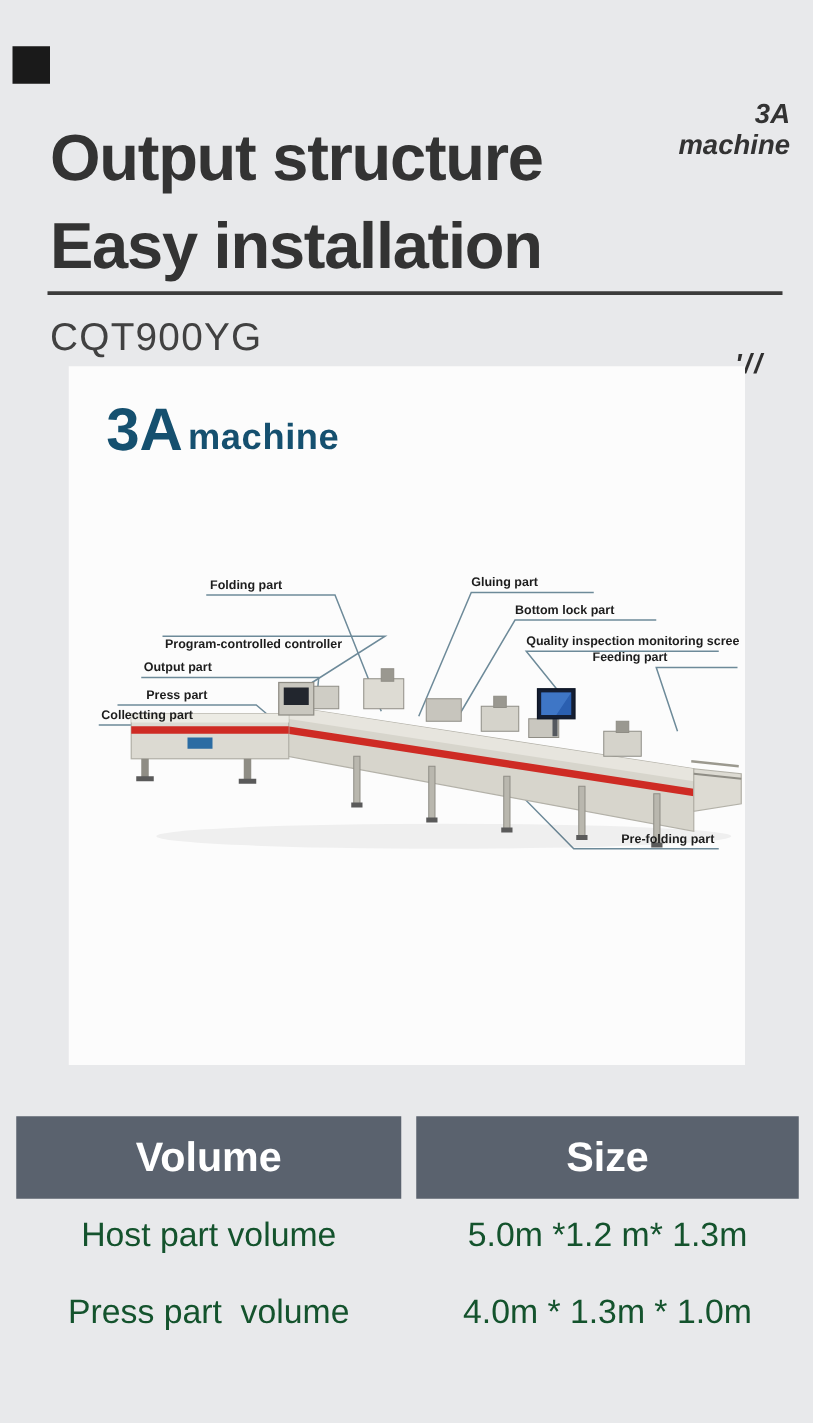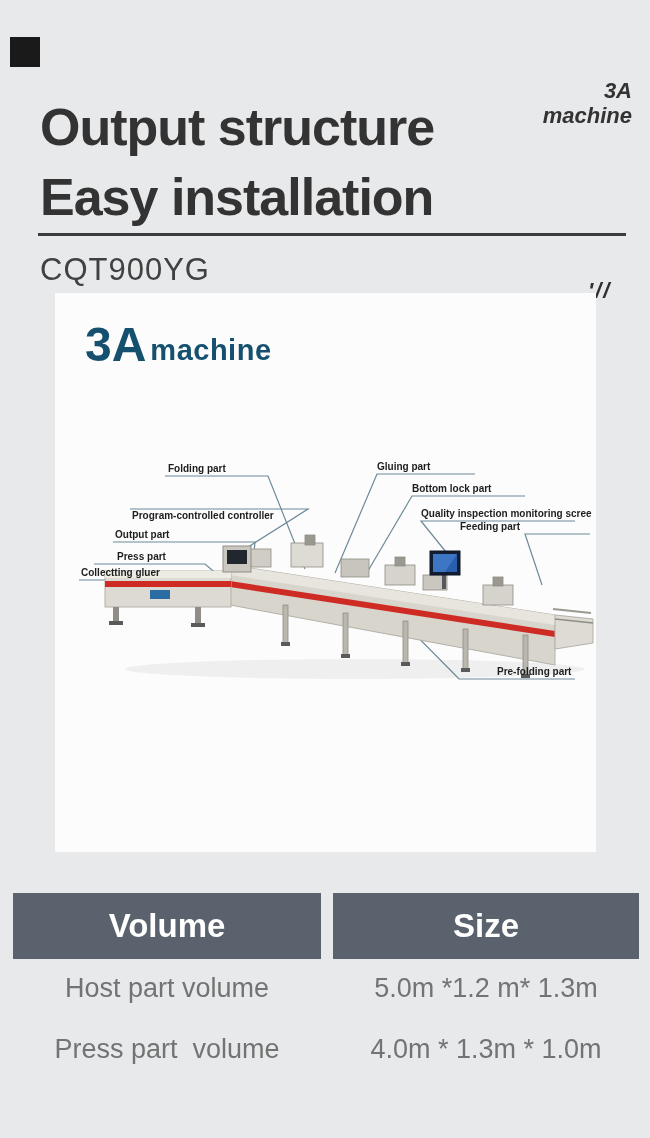--- a/index.html
+++ b/index.html
@@ -67,21 +67,21 @@
   .spec-header {
     position:absolute; height:66px; background:#5a626e;
     display:flex; align-items:center; justify-content:center;
     color:#ffffff; font-size:33px; font-weight:700;
   }
   #hdr-volume { left:13px;  top:893px; width:308px; }
   #hdr-size   { left:333px; top:893px; width:306px; }
   .spec-cell {
     position:absolute; height:34px;
     display:flex; align-items:center; justify-content:center;
-    font-size:27px; font-weight:400; color:#737373; white-space:pre;
+    font-size:27px; font-weight:400; color:#14532d; white-space:pre;
   }
   #r1-name  { left:13px;  top:971px;  width:308px; }
   #r1-value { left:333px; top:971px;  width:306px; }
   #r2-name  { left:13px;  top:1032px; width:308px; }
   #r2-value { left:333px; top:1032px; width:306px; }
 </style>
 </head>
 <body>
 
 <div class="accent-square"></div>
@@ -178,23 +178,23 @@
       <rect x="378" y="241" width="24" height="18" fill="#2a5fb0"></rect>
       <polygon points="378,241 402,241 390,259 378,259" fill="#4d86d6" opacity="0.6"></polygon>
     </svg>
 
     <div class="dg-label" style="left:113px; top:150px;">Folding part</div>
     <div class="dg-label" style="left:322px; top:148px;">Gluing part</div>
     <div class="dg-label" style="left:77px; top:197px;">Program-controlled controller</div>
     <div class="dg-label" style="left:357px; top:170px;">Bottom lock part</div>
     <div class="dg-label" style="left:366px; top:195px;">Quality inspection monitoring scree</div>
     <div class="dg-label" style="left:60px; top:216px;">Output part</div>
-    <div class="dg-label" style="left:405px; top:208px;">Feeding part</div>
+    <div class="dg-label" style="left:419px; top:208px;">Feeding part</div>
     <div class="dg-label" style="left:41px; top:238px;padding-left:21px;">Press part</div>
-    <div class="dg-label" style="left:26px; top:254px;">Collectting gluer</div>
+    <div class="dg-label" style="left:26px; top:254px;">Collectting part</div>
     <div class="dg-label" style="left:404px; top:353px;padding-left:38px;">Pre-folding part</div>
   </div>
 
 </div>
 
 <div class="spec-header" id="hdr-volume">Volume</div>
 <div class="spec-header" id="hdr-size">Size</div>
 
 <div class="spec-cell" id="r1-name">Host part volume</div>
 <div class="spec-cell" id="r1-value">5.0m *1.2 m* 1.3m</div>

